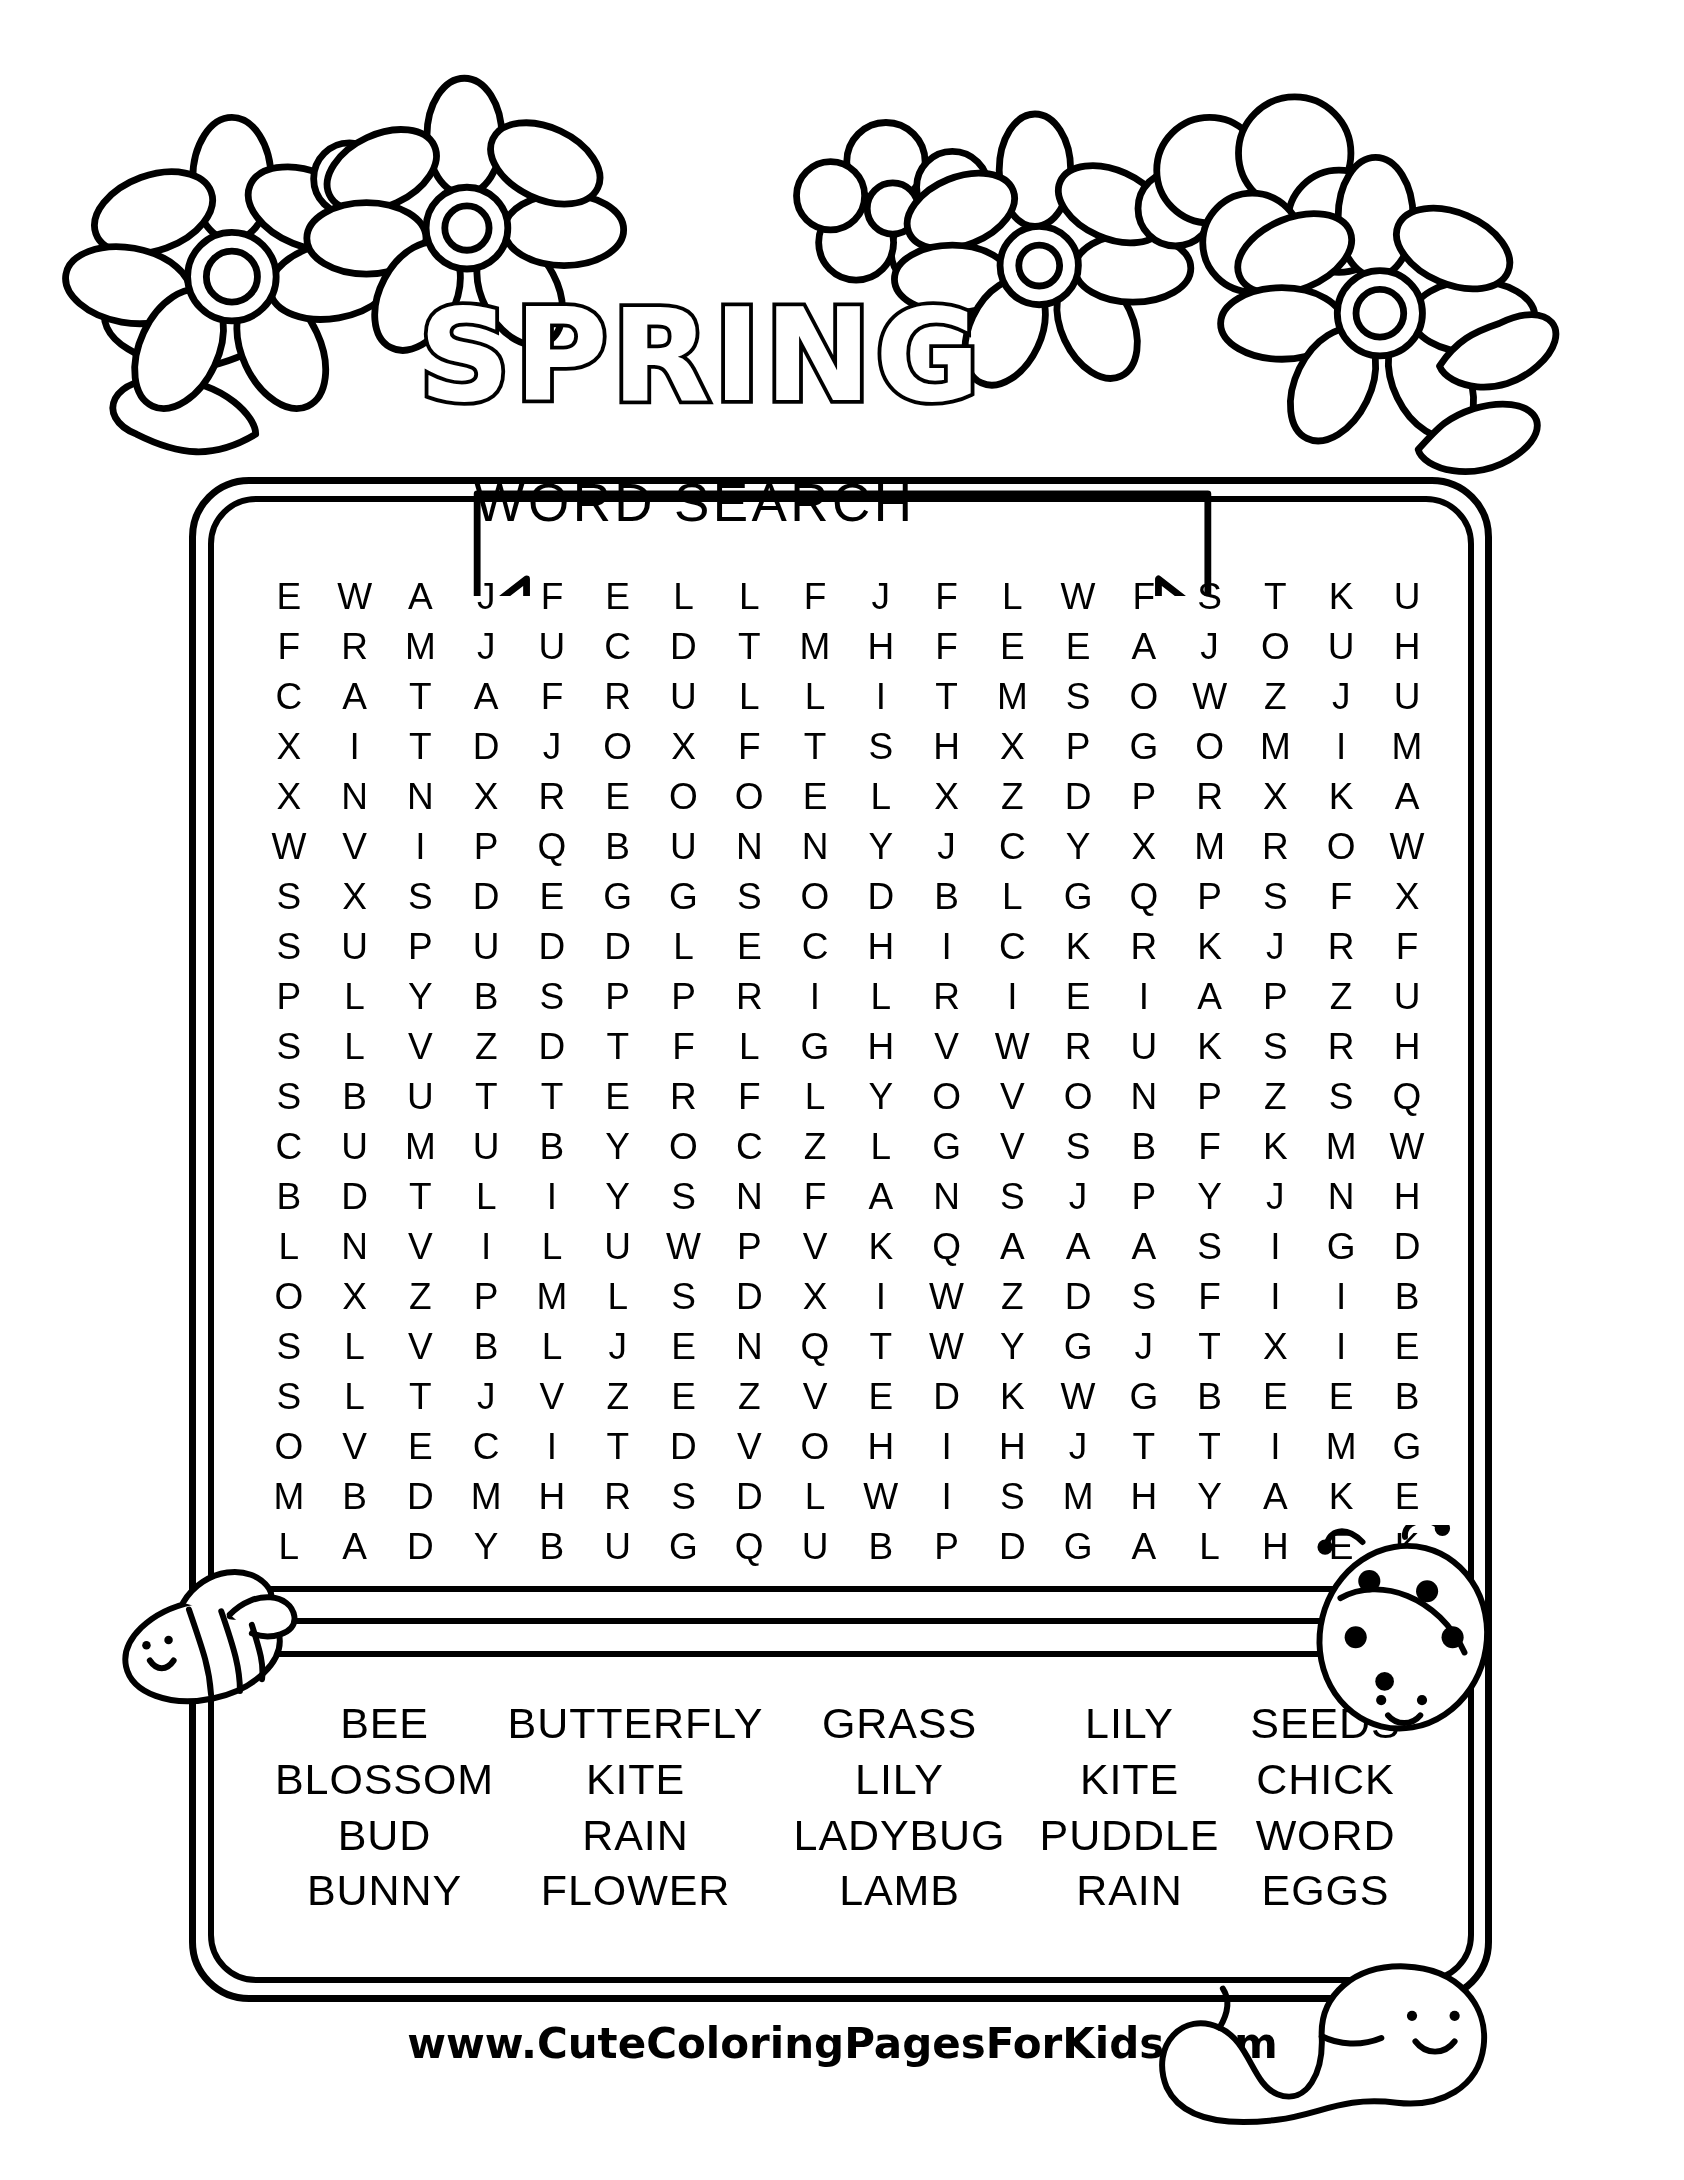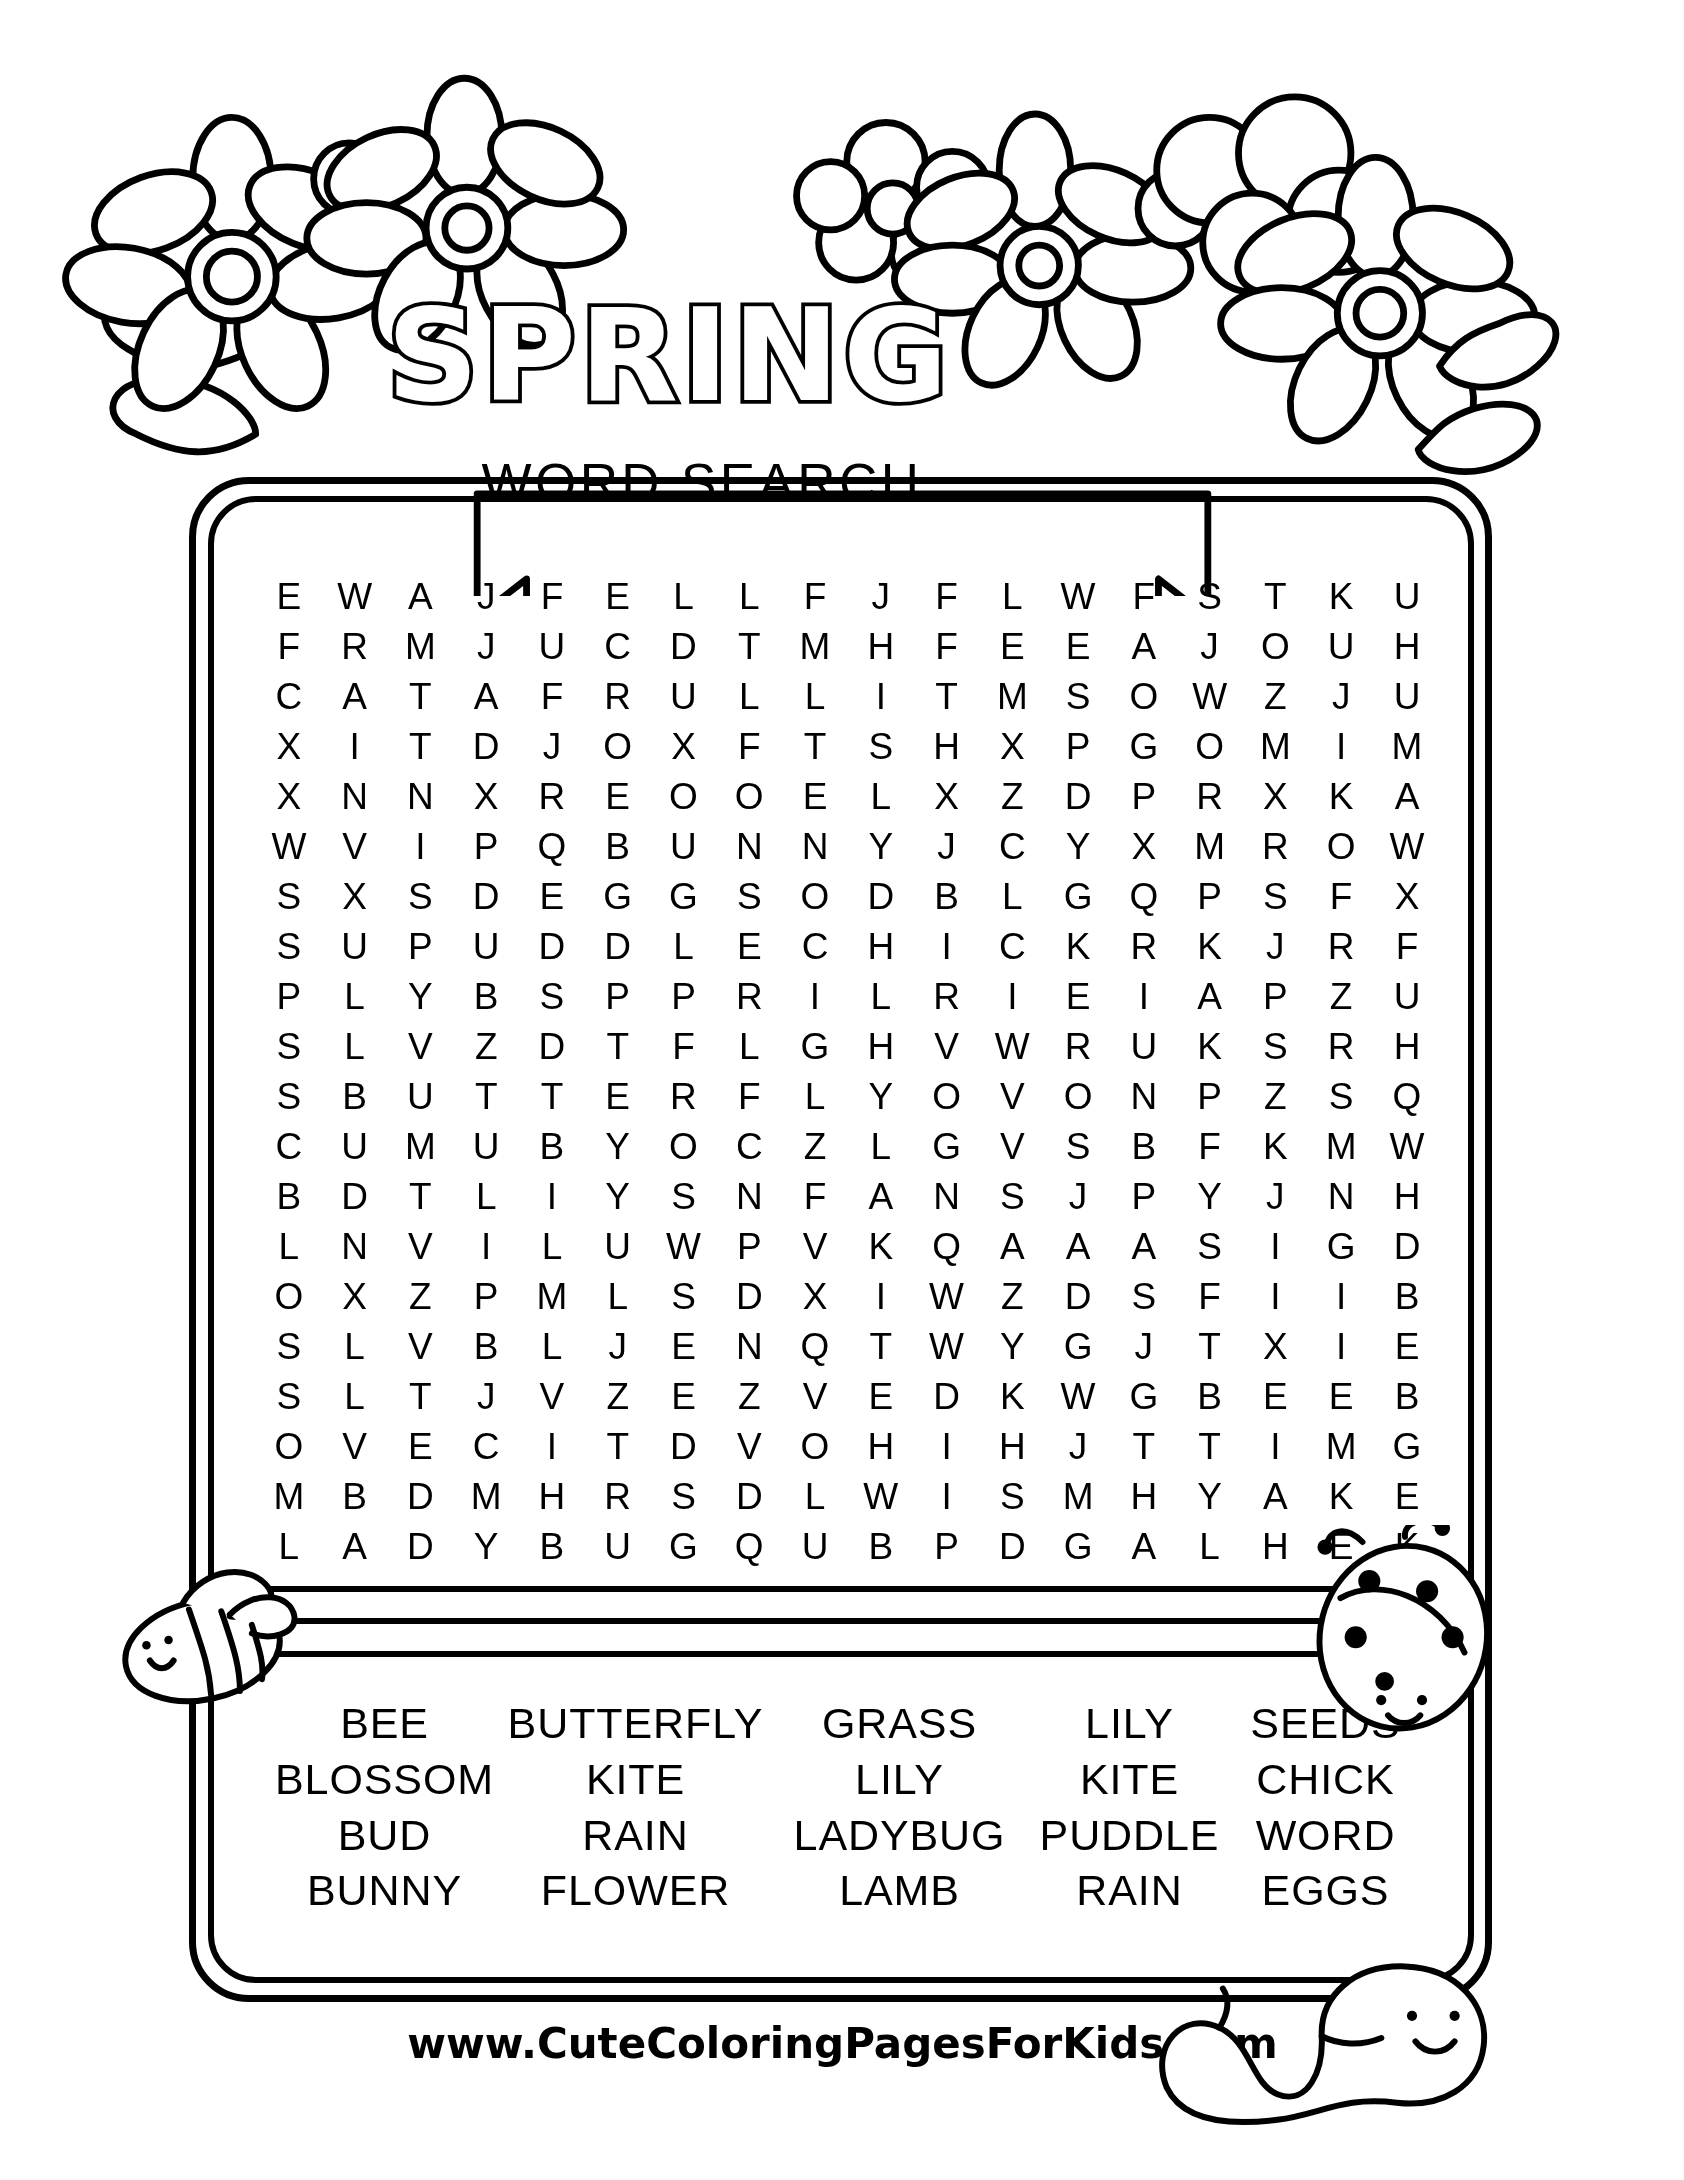--- a/index.html
+++ b/index.html
@@ -38,34 +38,34 @@
     width: 1338px;
     text-align: center;
     font-family: "DejaVu Sans", sans-serif;
     font-weight: bold;
     font-size: 128px;
     letter-spacing: 3.4px;
     color: #ffffff;
     -webkit-text-stroke: 7.7px #000000;
     paint-order: stroke fill;
     pointer-events: none;
+    padding-left: 32px;
   }
 
   .subtitle-text {
     position: absolute;
     left: 0;
-    top: 452px;
+    top: 472px;
     width: 1390px;
     text-align: center;
     font-family: "Liberation Sans", sans-serif;
     font-size: 53px;
     font-weight: normal;
     letter-spacing: 3.4px;
     color: #000000;
-    padding-left: 7px;
   }
 
   
   .frame-outer {
     position: absolute;
     left: 189px;
     top: 477px;
     width: 1303px;
     height: 1525px;
     border: 7.7px solid #000000;

